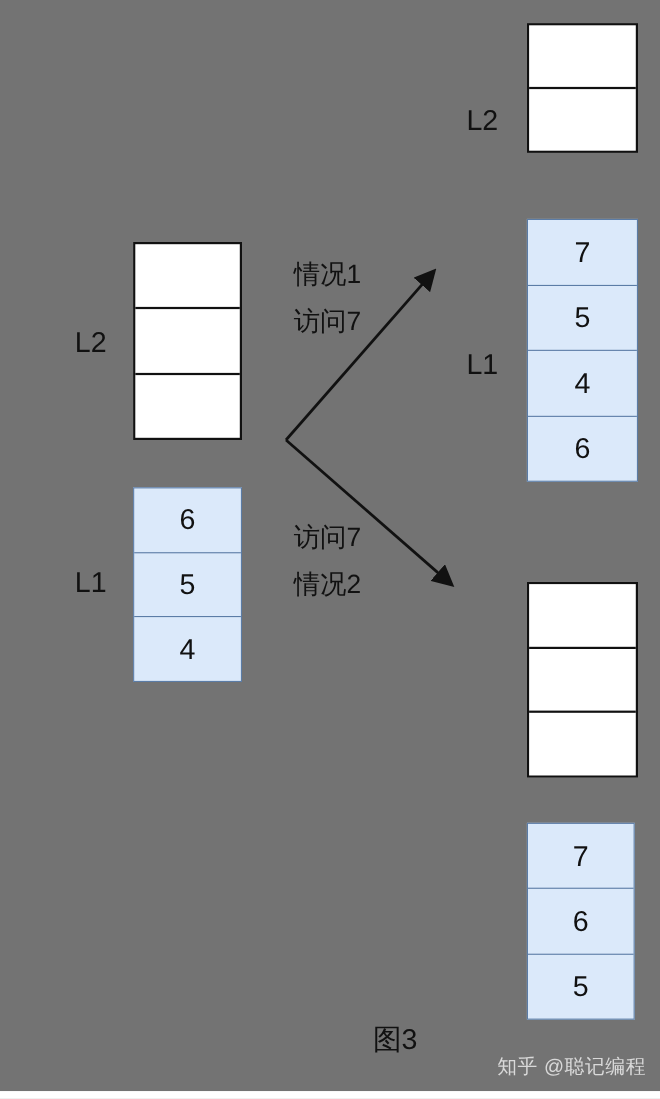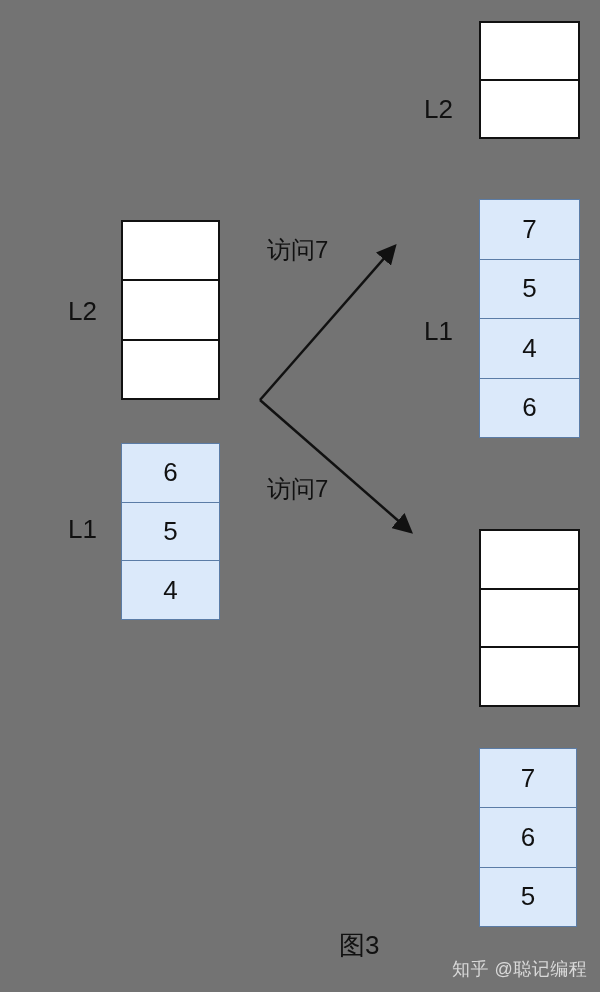--- a/index.html
+++ b/index.html
@@ -114,24 +114,26 @@
   </div>
 
   <div class="side-label" style="left:68px; top:516px;">L1</div>
   <div class="stack blue" style="left:121px; top:443px; width:99px; height:177px;">
     <div class="cell">6</div>
     <div class="cell">5</div>
     <div class="cell">4</div>
   </div>
 
   <div class="annot" style="left:267px; top:228px;">
+    <div>情况1</div>
     <div>访问7</div>
   </div>
   <div class="annot" style="left:267px; top:467px;">
     <div>访问7</div>
+    <div>情况2</div>
   </div>
 
   <div class="stack black" style="left:479px; top:529px; width:101px; height:178px;">
     <div class="cell"></div>
     <div class="cell"></div>
     <div class="cell"></div>
   </div>
 
   <div class="stack blue" style="left:479px; top:748px; width:98px; height:179px;">
     <div class="cell">7</div>

